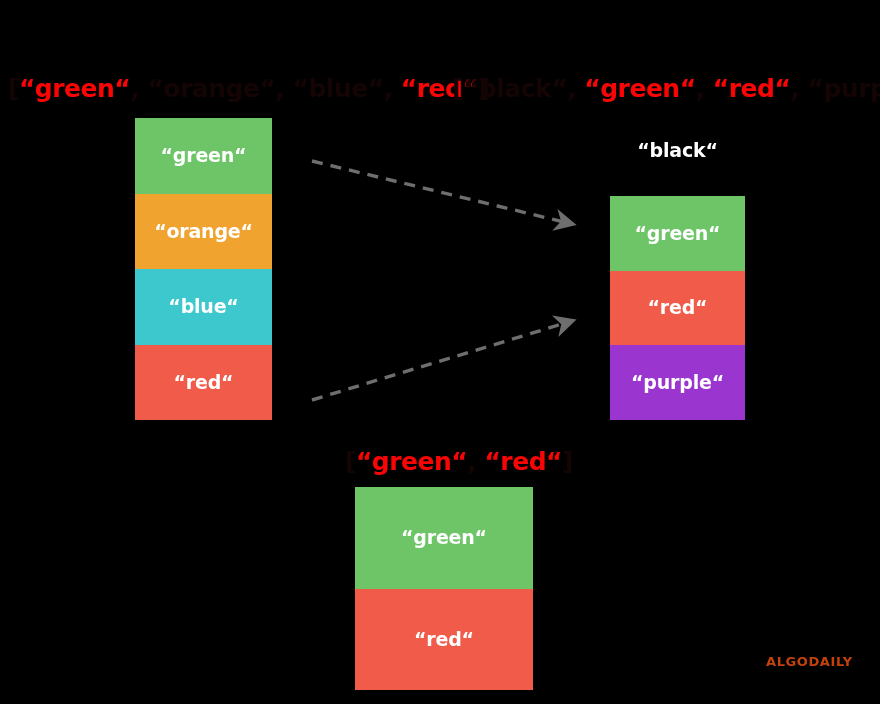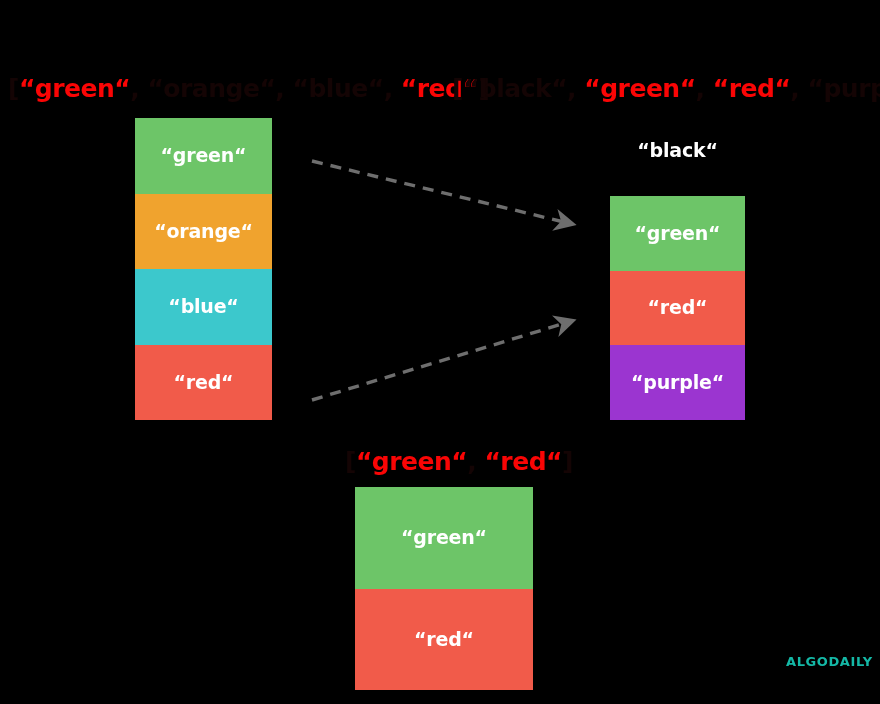--- a/index.html
+++ b/index.html
@@ -168,15 +168,15 @@
   <svg id="arrows" viewBox="0 0 880 704">
     <defs>
       <marker id="arrowhead" markerWidth="7" markerHeight="7" refX="5.2" refY="3.5" orient="auto" markerUnits="strokeWidth">
         <path d="M0,0.2 L6.6,3.5 L0,6.8 L1.9,3.5 Z" fill="#6E6E6E"></path>
       </marker>
     </defs>
     <line x1="312" y1="161" x2="572" y2="224" stroke="#6E6E6E" stroke-width="3.4" stroke-dasharray="11 8" stroke-linecap="butt" marker-end="url(#arrowhead)"></line>
     <line x1="312" y1="400" x2="572" y2="321" stroke="#6E6E6E" stroke-width="3.4" stroke-dasharray="11 8" stroke-linecap="butt" marker-end="url(#arrowhead)"></line>
   </svg>
 
-  <div id="watermark" style="color: #14b8a6; margin-left: 20px;">ALGODAILY</div>
+  <div id="watermark" style="color: #c2410c;">ALGODAILY</div>
 
 </div>
 
 </body></html>

